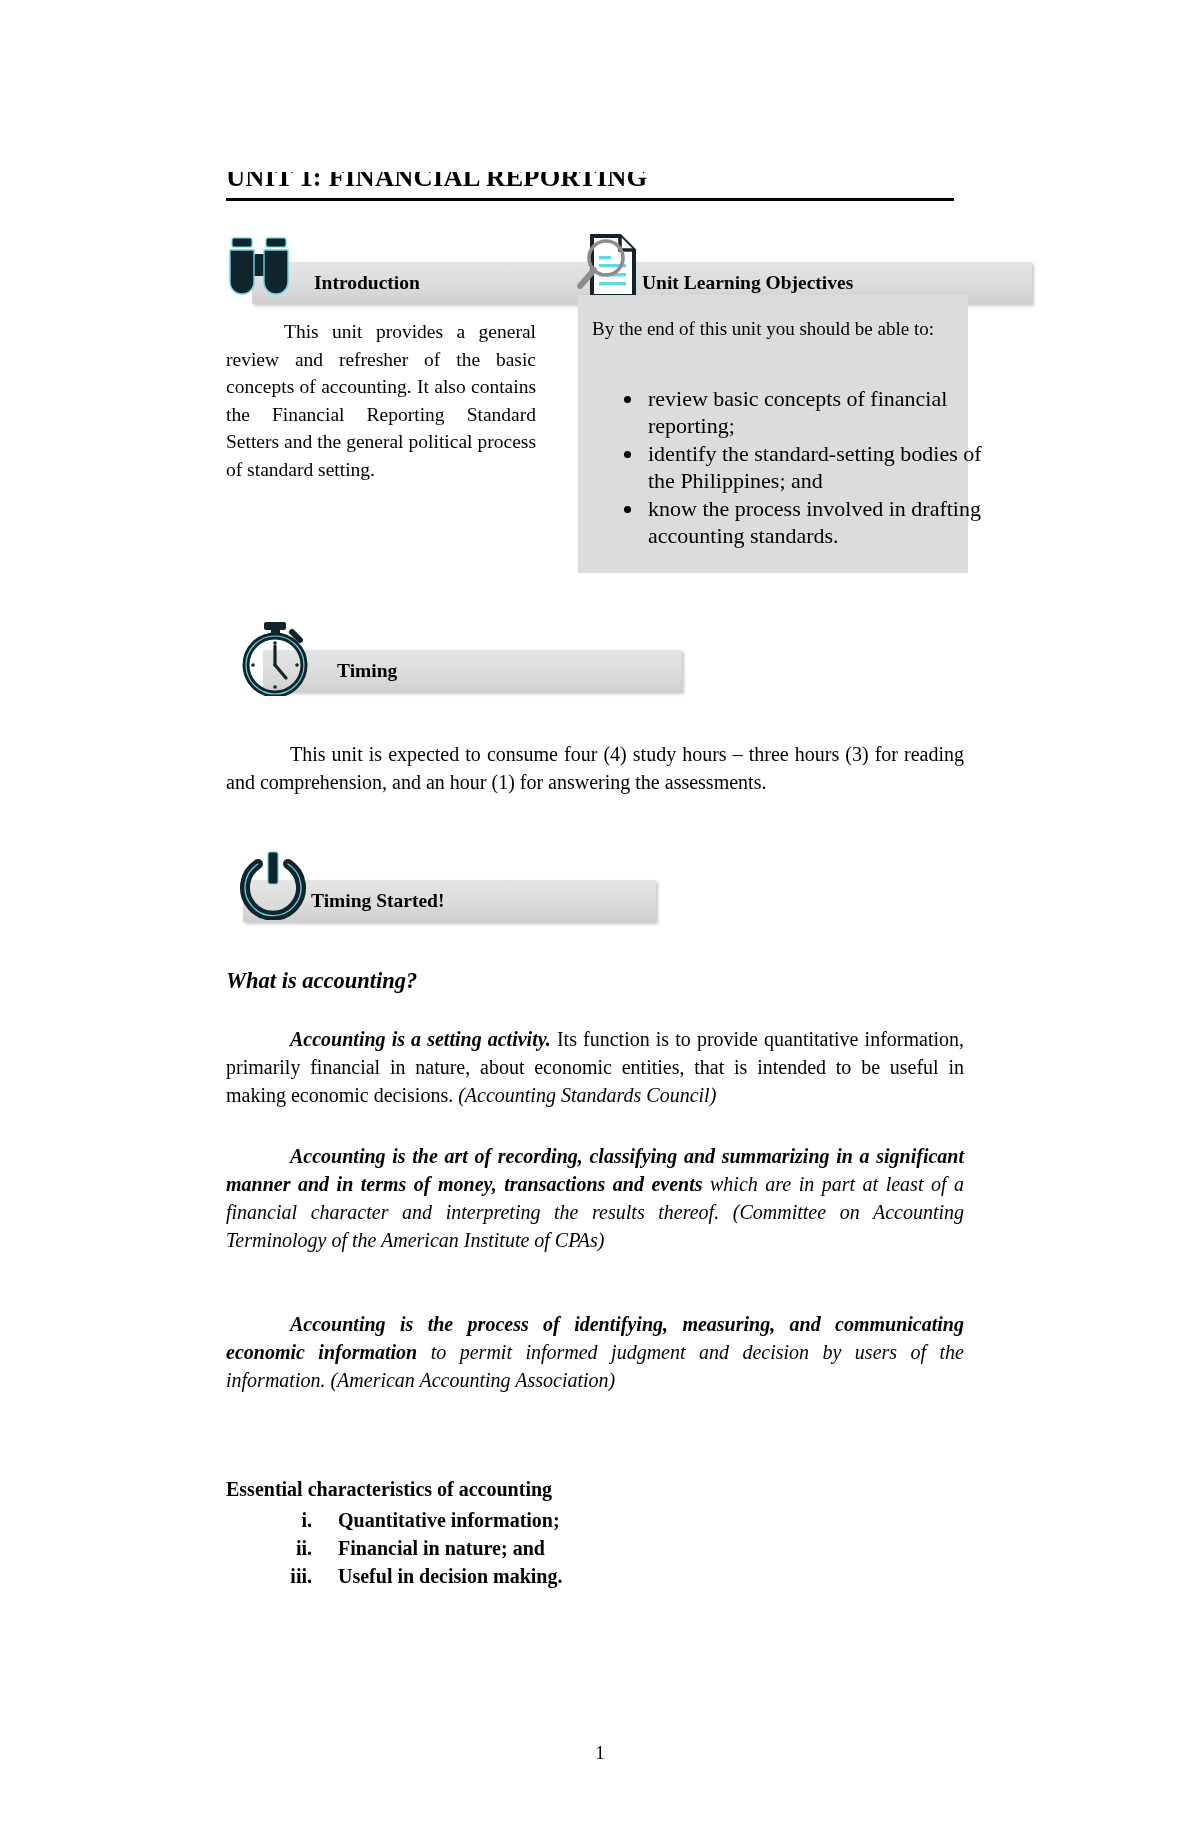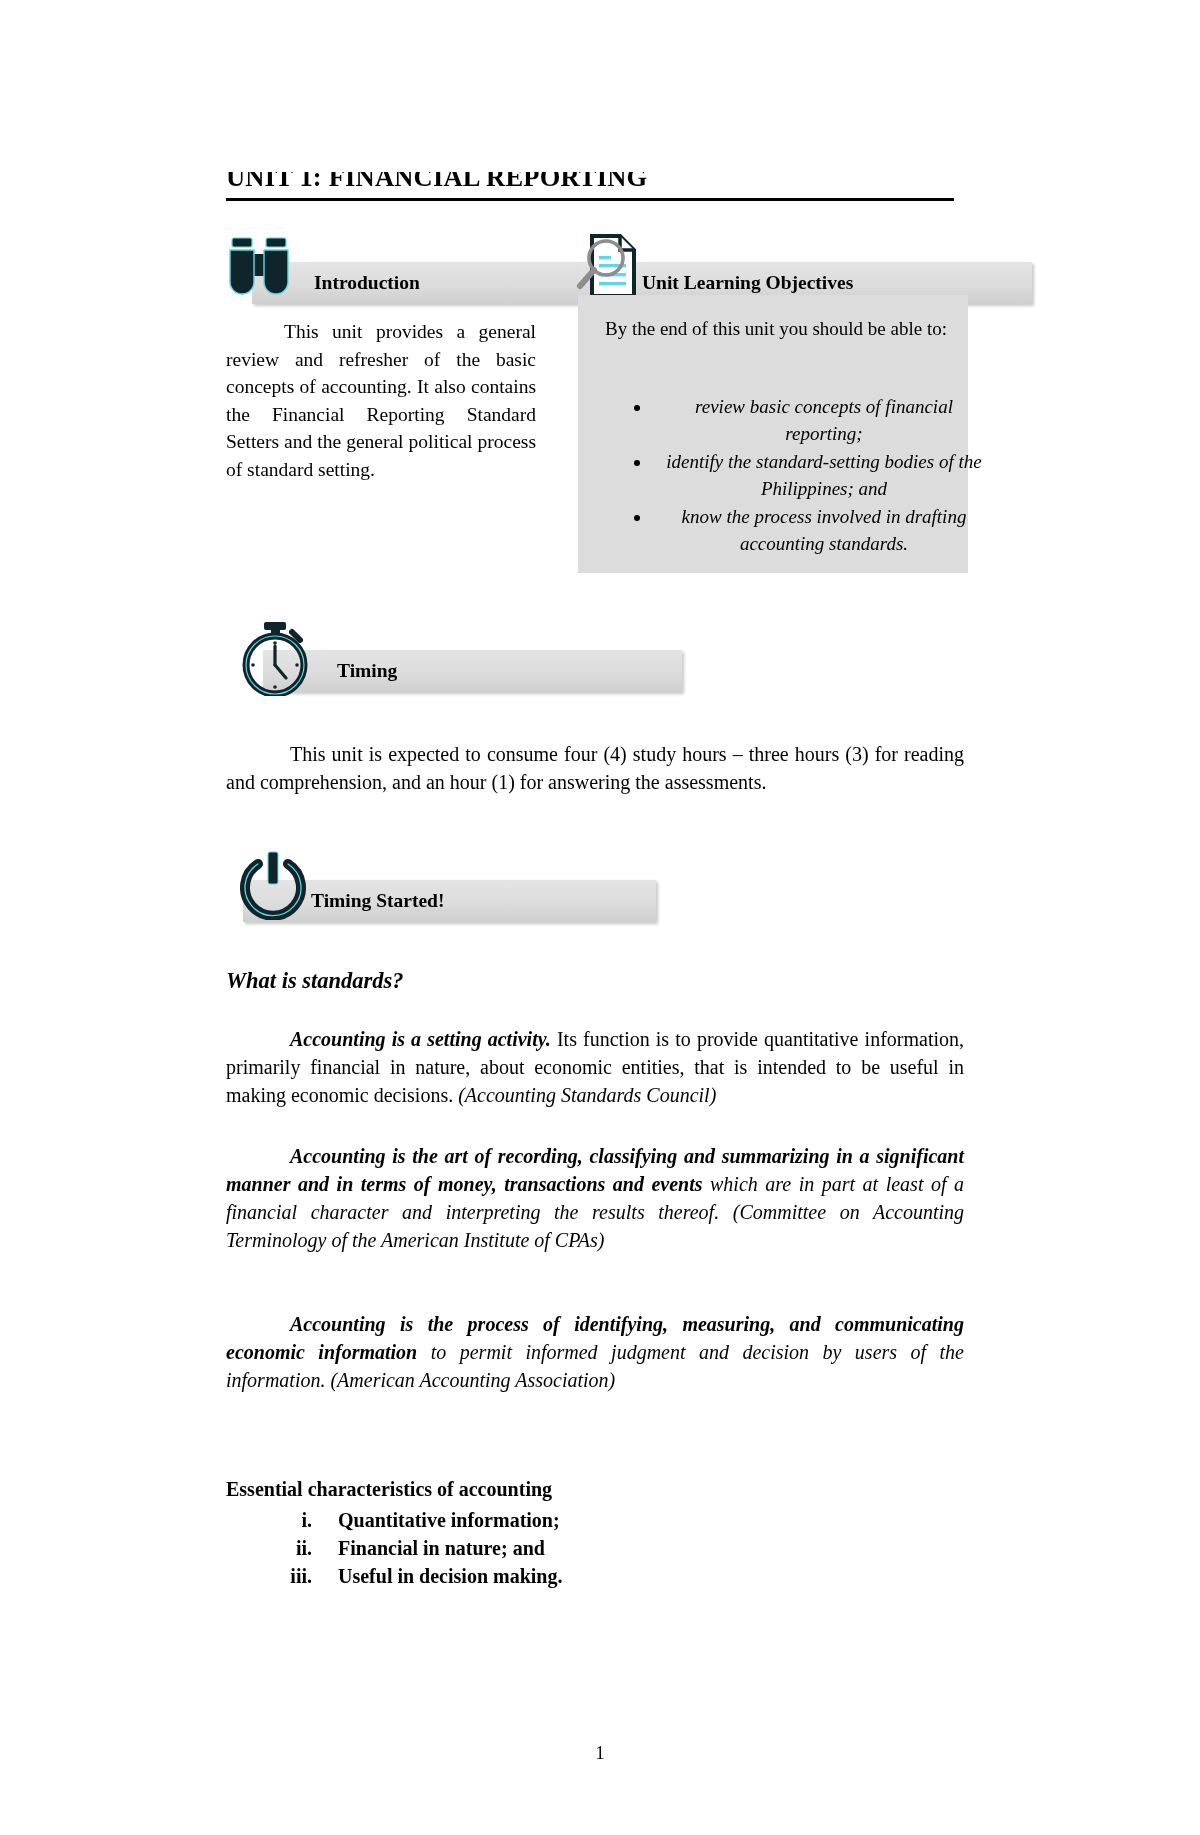--- a/index.html
+++ b/index.html
@@ -80,40 +80,38 @@
     text-indent: 58px;
     text-justify: inter-word;
   }
   .objectives-box {
     position: absolute;
     left: 578px;
     top: 295px;
     width: 390px;
     height: 278px;
     background: #dcdcdc;
-    text-align: center;
   }
   .obj-intro {
     position: absolute;
     left: 14px;
     top: 20px;
     width: 368px;
     font-size: 19px;
     line-height: 27px;
   }
   .obj-list {
     position: absolute;
     left: 42px;
     top: 90px;
     width: 340px;
-    margin: 8px;
+    margin: 0;
     padding: 0 0 0 24px;
-    font-size: 19px;
+    font-size: 22px;
     line-height: 27px;
-    font-style: italic;
   }
   .obj-list li {
     margin: 0 0 1px 0;
     padding-left: 4px;
   }
 
   
   .body-p {
     position: absolute;
     left: 226px;
@@ -256,21 +254,21 @@
 
   <span class="icon-slot" style="left:238px; top:848px; width:70px; height:72px;">
     <svg class="ico" width="70" height="72" viewBox="0 0 70 72">
       <path d="M20 16 A28 28 0 1 0 50 16" fill="none" stroke="#10242c" stroke-width="10" stroke-linecap="round"></path>
       <path d="M20 16 A28 28 0 1 0 50 16" fill="none" stroke="#5fd8e0" stroke-width="1.3" stroke-linecap="round"></path>
       <rect x="30" y="4" width="10" height="32" rx="2" fill="#10242c"></rect>
       <rect x="30" y="4" width="10" height="32" rx="2" fill="none" stroke="#5fd8e0" stroke-width="1"></rect>
     </svg>
   </span>
 
-  <div class="sub-head" style="top:968px;">What is standards?</div>
+  <div class="sub-head" style="top:968px;">What is accounting?</div>
 
   <div class="body-p ind" style="top:1025px;">
     <span class="bi">Accounting is a setting activity.</span><span> Its function is to provide quantitative information, primarily financial in nature, about economic entities, that is intended to be useful in making economic decisions. </span><span class="ital">(Accounting Standards Council)</span>
   </div>
 
   <div class="body-p ind" style="top:1142px;">
     <span class="bi">Accounting is the art of recording, classifying and summarizing in a significant manner and in terms of money, transactions and events</span><span class="ital"> which are in part at least of a financial character and interpreting the results thereof. (Committee on Accounting Terminology of the American Institute of CPAs)</span>
   </div>
 
   <div class="body-p ind" style="top:1310px;">

